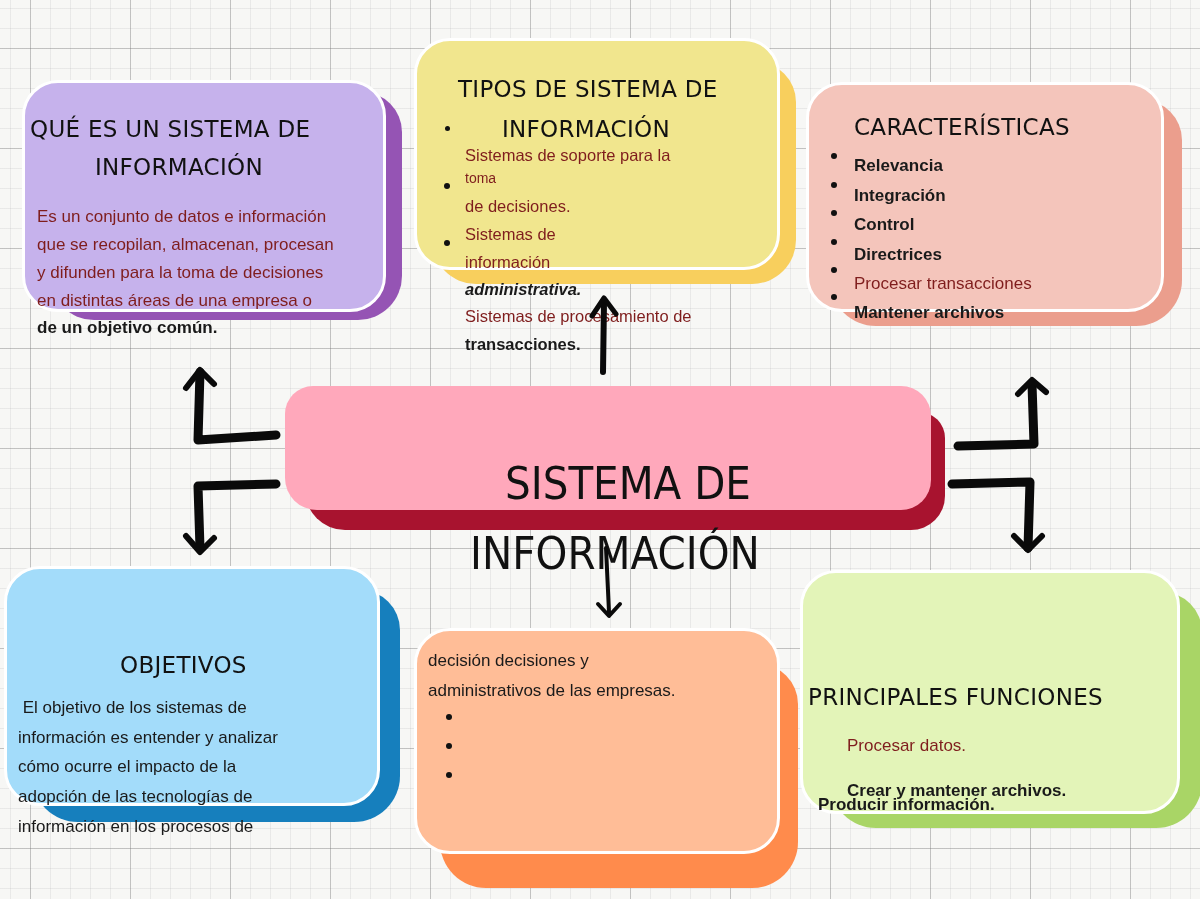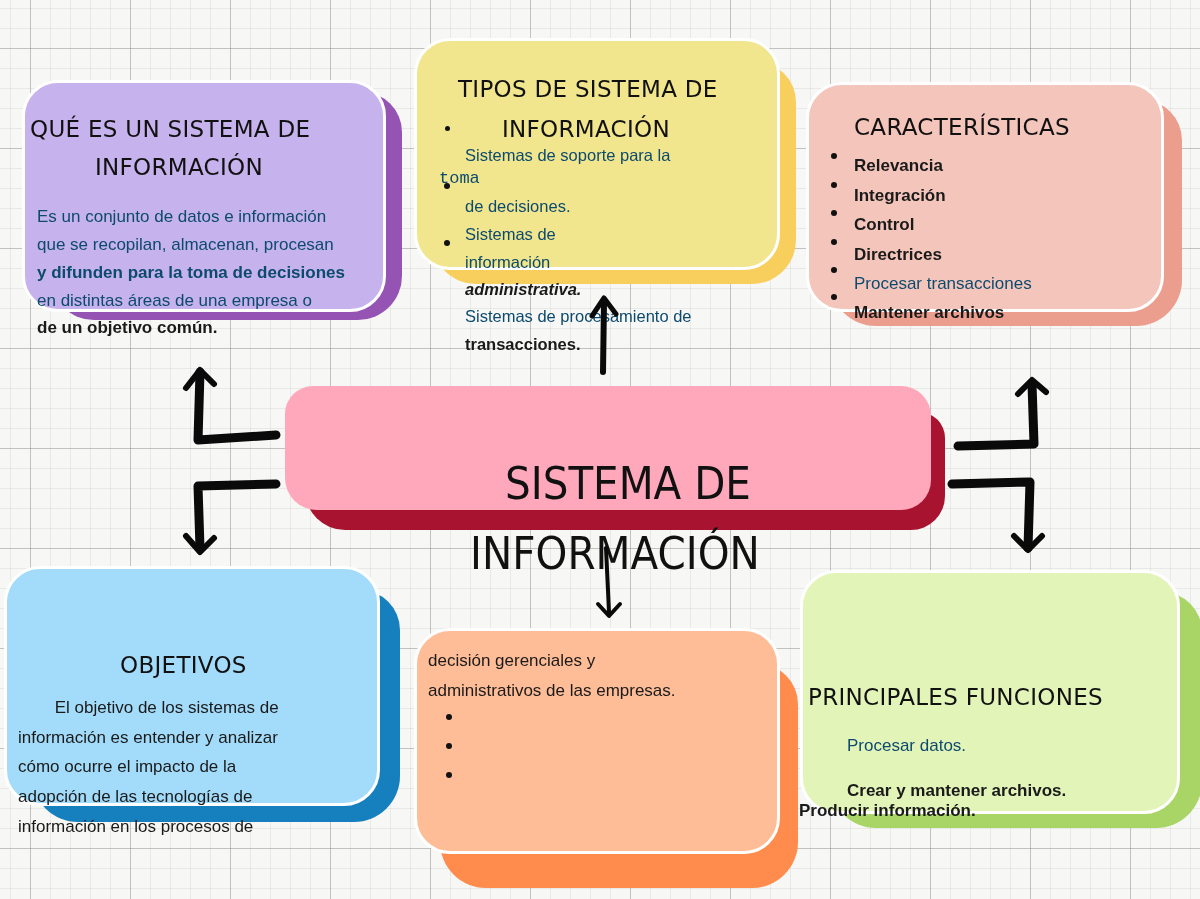--- a/index.html
+++ b/index.html
@@ -25,21 +25,21 @@
   .title {
     position:absolute; font-family:"DejaVu Sans", sans-serif;
     font-size:23px; letter-spacing:0.3px; color:#111; line-height:38px;
     white-space:nowrap;
   }
   .txt {
     position:absolute; font-size:17px; line-height:29.5px; color:#1a1a1a;
     white-space:nowrap;
   }
   .b { font-weight:bold; }
-  .light { color:#0c4a6e; }
+  .light { color:#7f1d1d; }
   .dot { position:absolute; width:6px; height:6px; border-radius:50%; background:#111; }
   svg.arrows { position:absolute; left:0; top:0; }
   .center-title {
     position:absolute; font-family:"DejaVu Sans", sans-serif;
     font-size:44px; color:#111; line-height:68px; text-align:center;
     width:420px; letter-spacing:0;
     transform:scaleX(0.92); transform-origin:center;
   }
 </style>
 </head>
@@ -47,35 +47,35 @@
 
 <div class="card">
   <div class="shadow" style="left:50px;top:92px;width:352px;height:228px;background:#9554b4;border-radius:40px 40px 44px 44px;"></div>
   <div class="face" style="left:22px;top:80px;width:364px;height:232px;background:#c6b2ec;"></div>
   <div class="title" style="left:30px;top:110px;">QUÉ ES UN SISTEMA DE</div>
   <div class="title" style="left:95px;top:148px;">INFORMACIÓN</div>
   <div class="txt light" style="left:37px;top:202px;">Es un conjunto de datos e información</div>
   <div class="txt light" style="left:37px;top:230px;text-align:center;">
     <span>que se recopilan, almacenan, procesan</span>
   </div>
-  <div class="txt light" style="left:37px;top:258px;font-weight:bold;">y difunden para la toma de decisiones</div>
+  <div class="txt light" style="left:37px;top:258px;">y difunden para la toma de decisiones</div>
   <div class="txt light" style="left:37px;top:286px;text-align:right;">en distintas áreas de una empresa o</div>
   <div class="txt b" style="left:37px;top:313px;">de un objetivo común.</div>
 </div>
 
 <div class="card">
   <div class="shadow" style="left:432px;top:62px;width:364px;height:222px;background:#f8cf5d;border-radius:40px 40px 44px 44px;"></div>
   <div class="face" style="left:414px;top:38px;width:366px;height:232px;background:#f1e68e;"></div>
   <div class="title" style="left:458px;top:70px;">TIPOS DE SISTEMA DE</div>
   <div class="title" style="left:502px;top:110px;">INFORMACIÓN</div>
   <div class="dot" style="left:445px;top:126px;width:5px;height:5px;"></div>
   <div class="dot" style="left:444px;top:183px;"></div>
   <div class="dot" style="left:444px;top:240px;"></div>
   <div class="txt light" style="left:465px;top:141px;font-size:16.5px;line-height:29px;">Sistemas de soporte para la</div>
-  <div class="txt light" style="left:439px;top:164px;font-size:17px;line-height:29px;font-family:Liberation Mono, monospace;">toma</div>
+  <div class="txt light" style="left:465px;top:164px;font-size:14px;line-height:29px;">toma</div>
   <div class="txt light" style="left:465px;top:192px;font-size:16.5px;line-height:29px;">de decisiones.</div>
   <div class="txt light" style="left:465px;top:220px;font-size:16.5px;line-height:29px;">Sistemas de</div>
   <div class="txt light" style="left:465px;top:248px;font-size:16.5px;line-height:29px;">información</div>
   <div class="txt b" style="left:465px;top:275px;font-size:16.5px;line-height:29px;font-style:italic;">administrativa.</div>
   <div class="txt light" style="left:465px;top:302px;font-size:16.5px;line-height:29px;">Sistemas de procesamiento de</div>
   <div class="txt b" style="left:465px;top:330px;font-size:16.5px;line-height:29px;">transacciones.</div>
 </div>
 
 <div class="card">
   <div class="shadow" style="left:830px;top:100px;width:352px;height:226px;background:#eb9e8d;border-radius:40px 40px 46px 46px;"></div>
@@ -99,44 +99,44 @@
   <div class="shadow" style="left:305px;top:412px;width:640px;height:118px;background:#a8132f;border-radius:30px 26px 34px 40px;"></div>
   <div class="face" style="left:285px;top:386px;width:646px;height:124px;background:#ffa8bb;border:none;border-radius:28px 30px 30px 32px;"></div>
   <div class="center-title" style="left:418px;top:450px;">SISTEMA DE</div>
   <div class="center-title" style="left:405px;top:520px;">INFORMACIÓN</div>
 </div>
 
 <div class="card">
   <div class="shadow" style="left:32px;top:590px;width:368px;height:232px;background:#167fbd;border-radius:40px 40px 46px 46px;"></div>
   <div class="face" style="left:4px;top:566px;width:376px;height:240px;background:#a3dcfa;"></div>
   <div class="title" style="left:120px;top:646px;">OBJETIVOS</div>
-  <div class="txt" style="left:18px;top:693px;white-space:pre;margin-left:32px;"> El objetivo de los sistemas de</div>
+  <div class="txt" style="left:18px;top:693px;white-space:pre;"> El objetivo de los sistemas de</div>
   <div class="txt" style="left:18px;top:723px;">información es entender y analizar</div>
   <div class="txt" style="left:18px;top:752px;">cómo ocurre el impacto de la</div>
   <div class="txt" style="left:18px;top:782px;">adopción de las tecnologías de</div>
   <div class="txt" style="left:18px;top:812px;text-align:right;">información en los procesos de</div>
 </div>
 
 <div class="card">
   <div class="shadow" style="left:440px;top:664px;width:358px;height:224px;background:#ff8b4c;border-radius:40px 40px 46px 46px;"></div>
   <div class="face" style="left:414px;top:628px;width:366px;height:226px;background:#ffbd97;"></div>
-  <div class="txt" style="left:428px;top:646px;">decisión gerenciales y</div>
+  <div class="txt" style="left:428px;top:646px;">decisión decisiones y</div>
   <div class="txt" style="left:428px;top:676px;">administrativos de las empresas.</div>
   <div class="dot" style="left:446px;top:714px;"></div>
   <div class="dot" style="left:446px;top:743px;"></div>
   <div class="dot" style="left:446px;top:772px;"></div>
 </div>
 
 <div class="card">
   <div class="shadow" style="left:830px;top:592px;width:372px;height:236px;background:#a9d566;border-radius:40px 40px 46px 46px;"></div>
   <div class="face" style="left:800px;top:570px;width:380px;height:244px;background:#e3f4b8;"></div>
   <div class="title" style="left:808px;top:678px;">PRINCIPALES FUNCIONES</div>
   <div class="txt light" style="left:847px;top:731px;">Procesar datos.</div>
   <div class="txt b" style="left:847px;top:776px;">Crear y mantener archivos.</div>
-  <div class="txt b" style="left:799px;top:790px;margin-top:6px;">Producir información.</div>
+  <div class="txt b" style="left:818px;top:790px;">Producir información.</div>
 </div>
 
 <svg class="arrows" width="1200" height="899" viewBox="0 0 1200 899">
   <g fill="none" stroke="#0a0a0a" stroke-linecap="round" stroke-linejoin="round">
 
     <path d="M276 435 L198 440 L200 372" stroke-width="9"></path>
     <path d="M186 388 L200 370 L214 384" stroke-width="6"></path>
 
     <path d="M276 484 L198 486 L200 548" stroke-width="9"></path>
     <path d="M186 536 L200 552 L214 538" stroke-width="6"></path>

